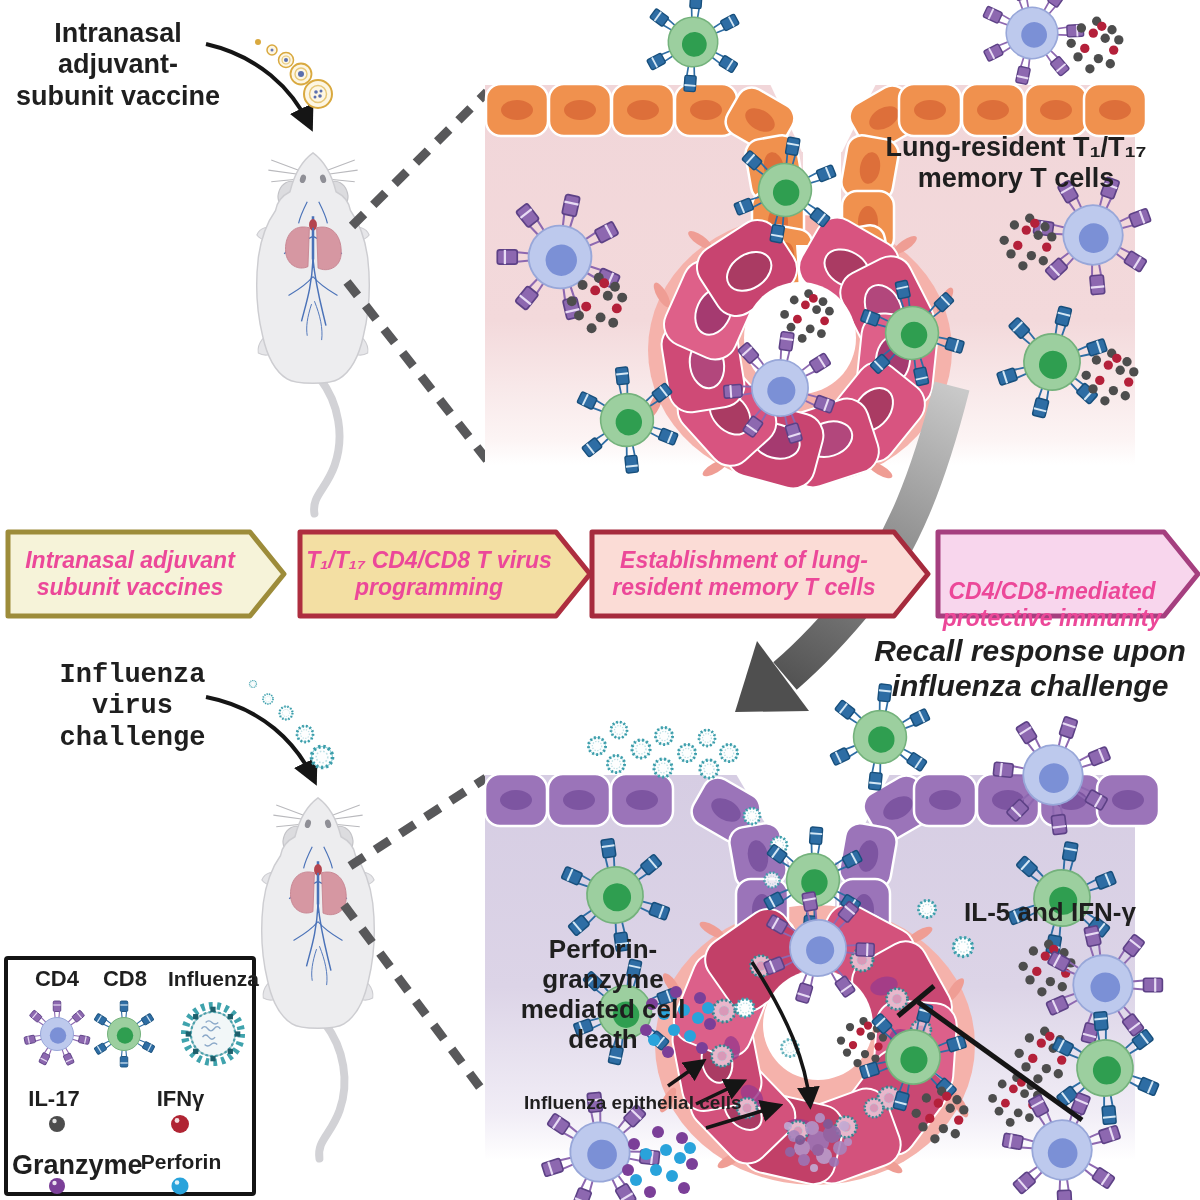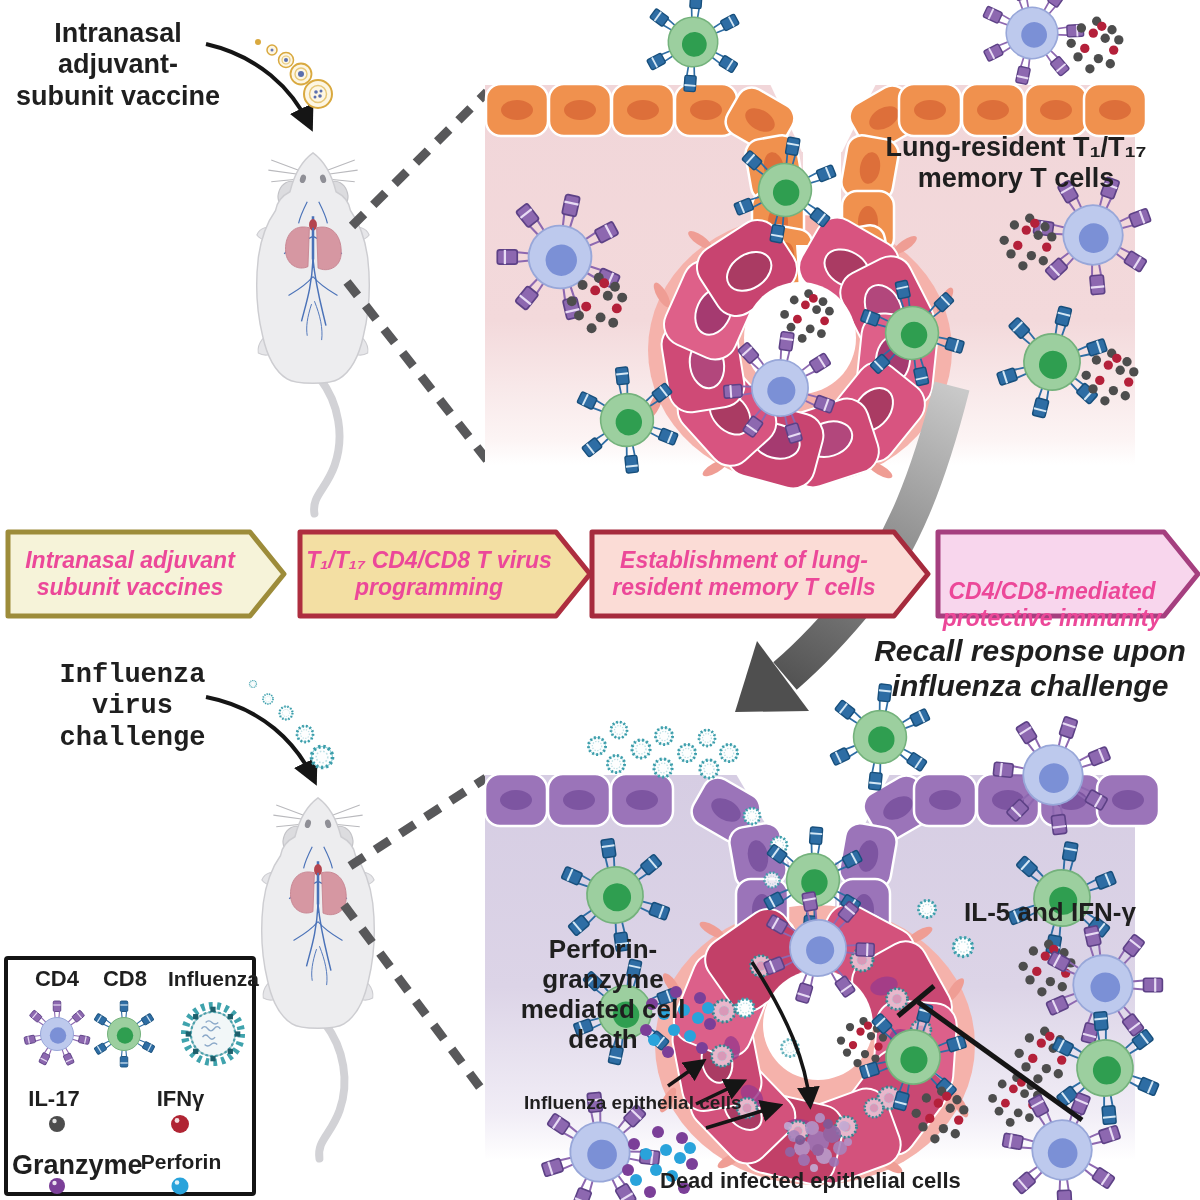--- a/index.html
+++ b/index.html
@@ -545,21 +545,20 @@
 <div class="txt ital" style="left:858px;top:634px;width:344px;font-size:30px;">Recall response upon influenza challenge</div>
 
 <div class="txt" style="left:30px;top:660px;width:205px;font-size:27px;font-family:Liberation Mono, monospace;">Influenza virus challenge</div>
 
 <div class="txt" style="left:494px;top:924px;width:218px;font-size:26px;margin-top:10px;">Perforin-granzyme mediated cell death</div>
 
 <div class="txt" style="left:955px;top:897px;width:190px;font-size:26px;white-space:nowrap;">IL-5 and IFN-γ</div>
 
 <div class="txt" style="left:524px;top:1092px;width:170px;font-size:19px;white-space:nowrap;">Influenza epithelial cells</div>
 
-<div class="txt" style="left:660px;top:1168px;width:270px;font-size:22px;white-space:nowrap;">Dead infected epithelial cells</div>
 
 <div class="txt" style="left:27px;top:966px;width:60px;font-size:22px;">CD4</div>
 <div class="txt" style="left:95px;top:966px;width:60px;font-size:22px;">CD8</div>
 <div class="txt" style="left:168px;top:967px;width:90px;font-size:21px;">Influenza</div>
 <div class="txt" style="left:24px;top:1086px;width:60px;font-size:22px;">IL-17</div>
 <div class="txt" style="left:148px;top:1086px;width:65px;font-size:22px;">IFNγ</div>
 <div class="txt" style="left:12px;top:1150px;width:90px;font-size:27px;">Granzyme</div>
 <div class="txt" style="left:137px;top:1150px;width:88px;font-size:21px;">Perforin</div>
 
 </div>

